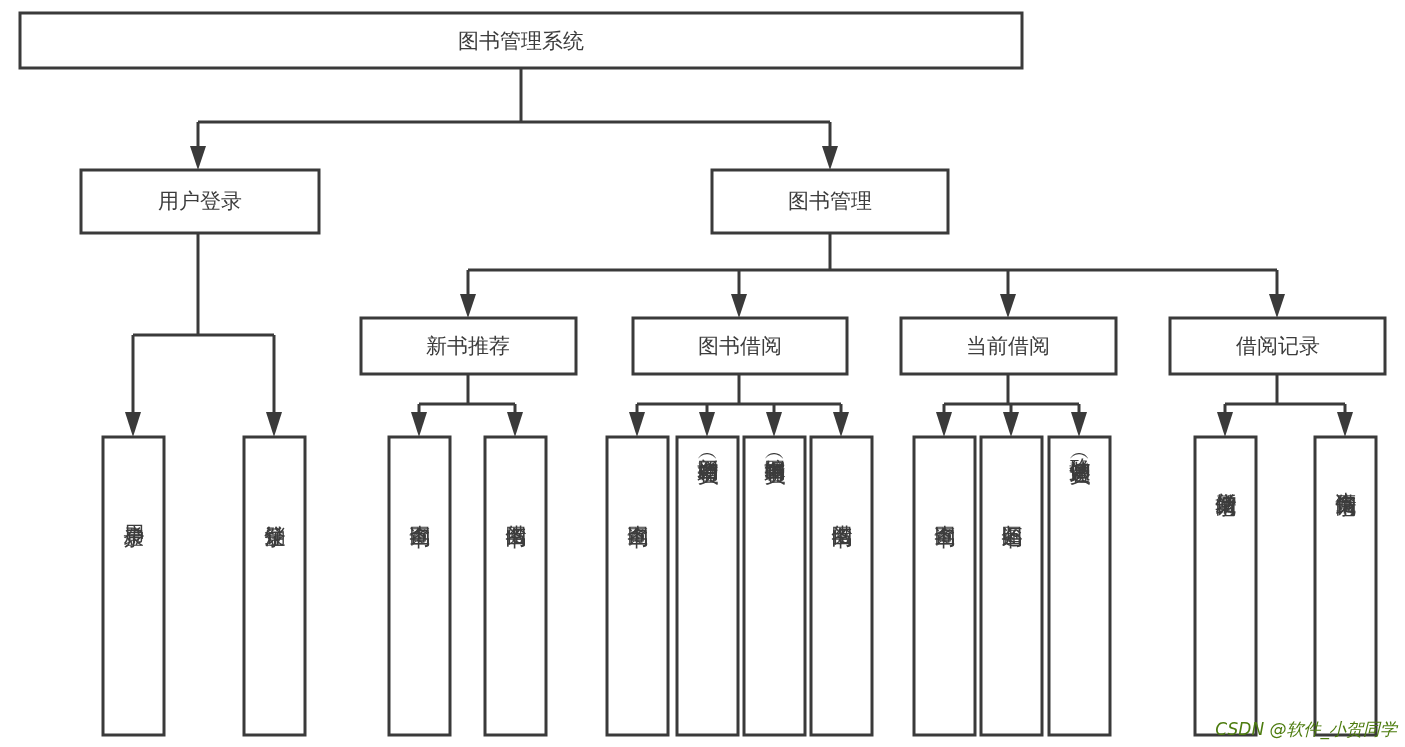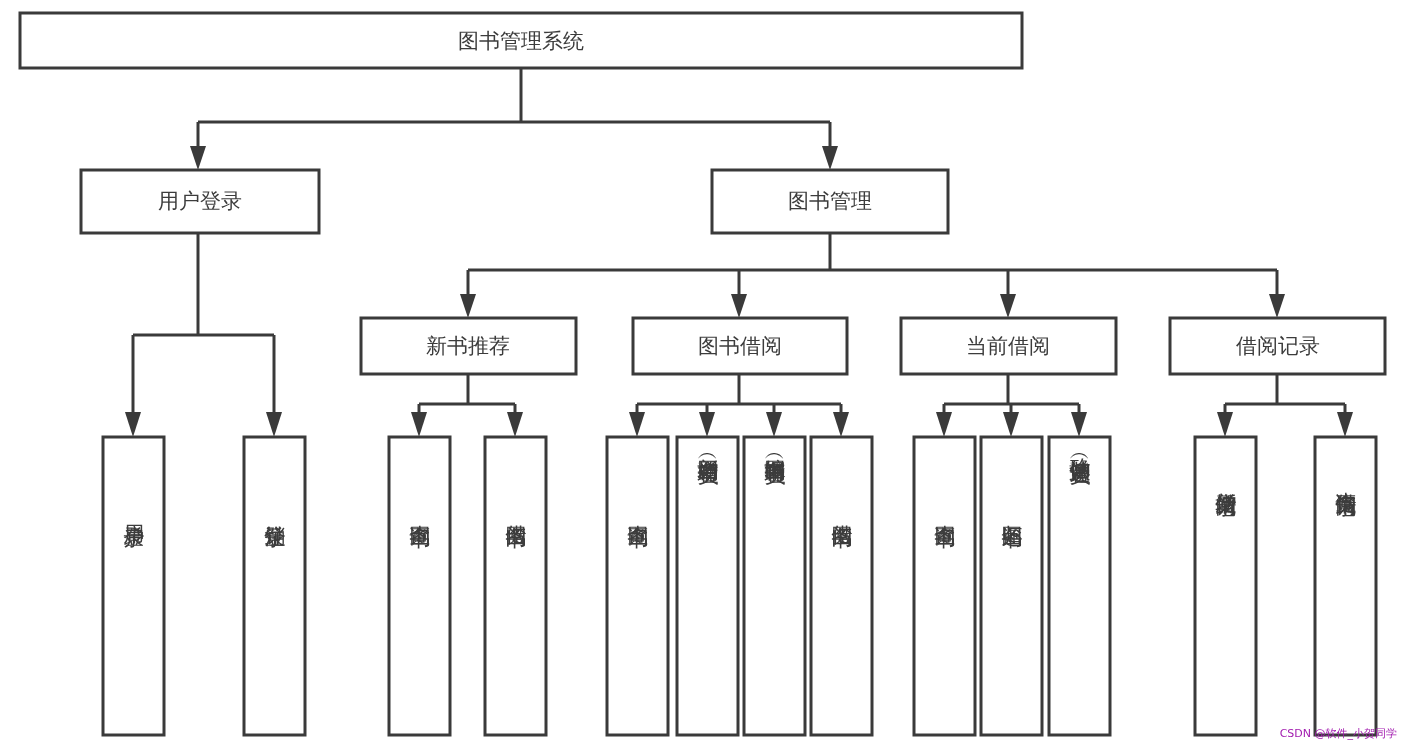--- a/index.html
+++ b/index.html
@@ -57,24 +57,25 @@
     letter-spacing: 1px;
     writing-mode: vertical-rl;
     text-orientation: upright;
     text-anchor: middle;
   }
   .watermark-text {
     position: absolute;
     right: 8px;
     bottom: 6px;
     font-family: "DejaVu Sans", "Liberation Sans", sans-serif;
-    font-size: 11px;
-    color: #a21caf;
+    font-size: 17px;
+    color: #4d7c0f;
     white-space: nowrap;
     pointer-events: none;
+    font-style: italic;
   }
 </style>
 </head>
 <body>
 
 <div id="diagram-root">
 
   <svg class="diagram-canvas" viewBox="0 0 1405 747" xmlns="http://www.w3.org/2000/svg">
 
     <defs>

